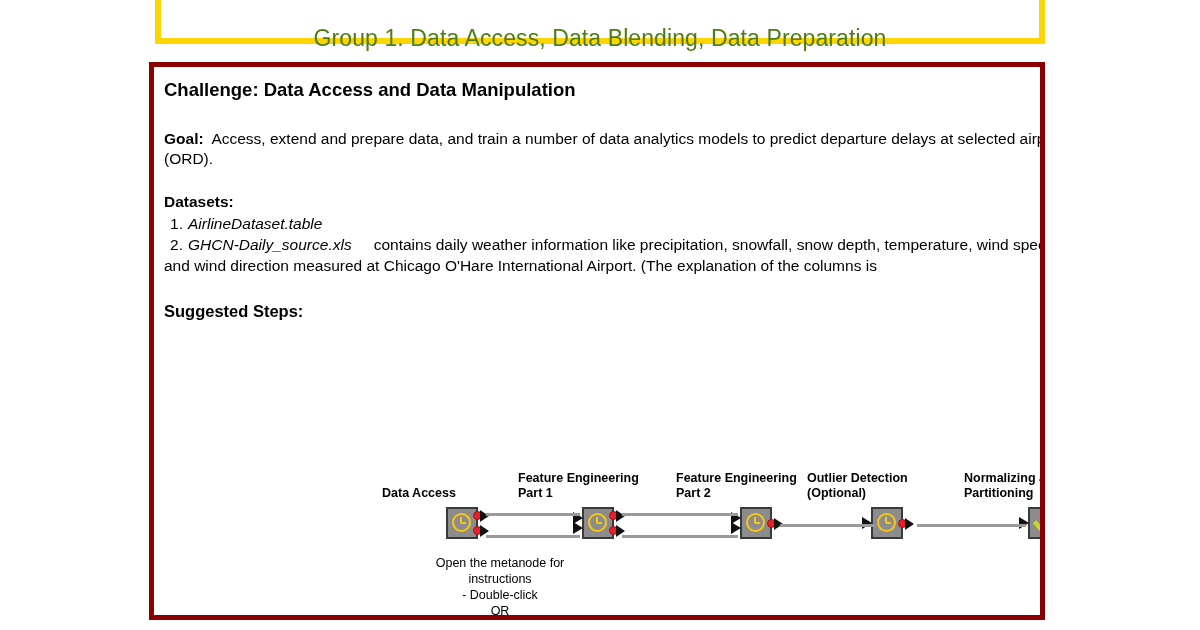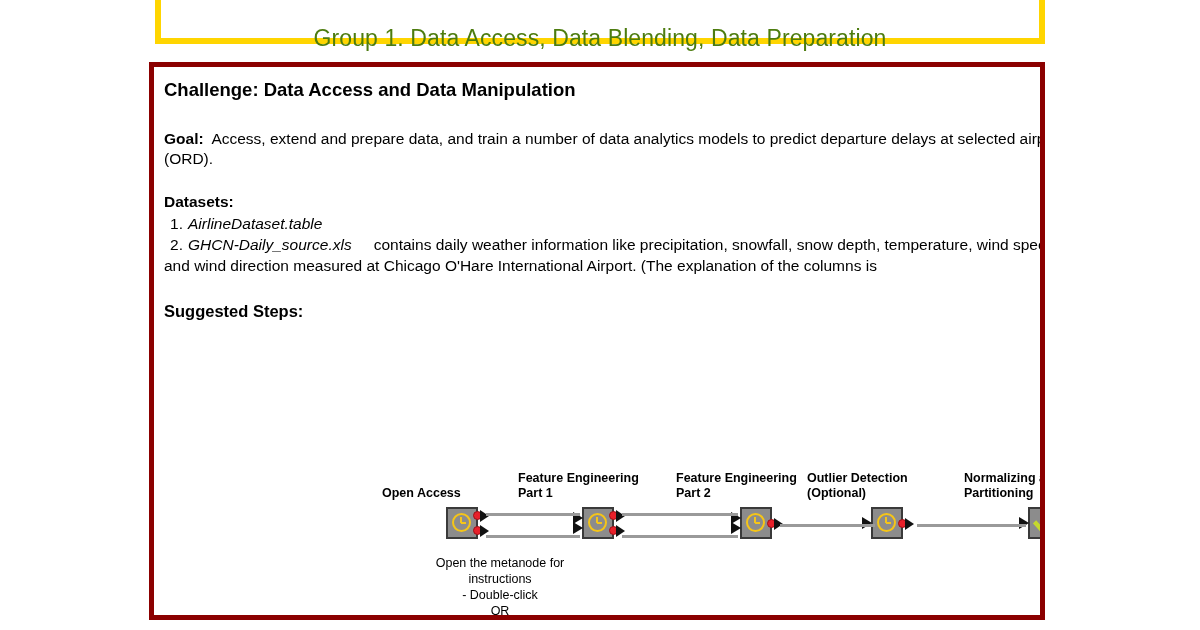--- a/index.html
+++ b/index.html
@@ -173,21 +173,21 @@
             <span class="ds-num">2.</span><span class="it">GHCN-Daily_source.xls</span><span class="gap"></span><span>contains daily weather information like precipitation, snowfall, snow depth, temperature, wind speed and wind direction measured at Chicago O'Hare International Airport. (The explanation of the columns is</span>
           </div>
 
         </div>
       </div>
 
       <div class="h-steps">Suggested Steps:</div>
 
       <div class="flow" id="flow">
           <div class="node-wrap" style="left: 292px; top: 110px;">
-            <div class="node-label">Open Access</div>
+            <div class="node-label">Data Access</div>
             <div class="node" style="background: rgb(140, 140, 140);">
               <span class="clock"></span>
               <span class="port p-top">
                 <span class="dot" style="background: rgb(232, 32, 42);"></span>
                 <span class="tri"></span>
               </span>
               <span class="port p-bot">
                 <span class="dot" style="background: rgb(232, 32, 42);"></span>
                 <span class="tri"></span>
               </span>

